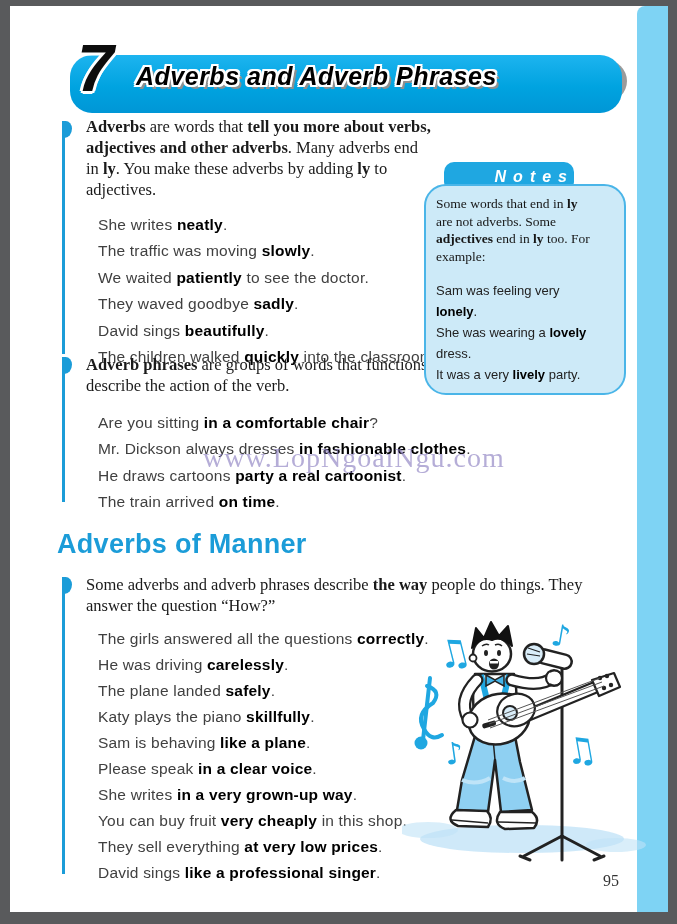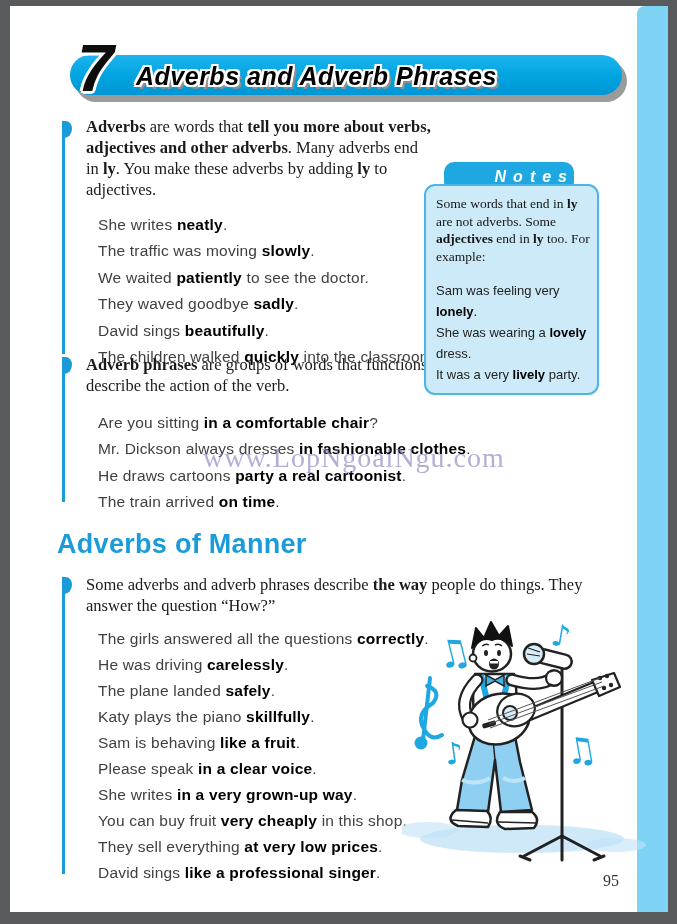--- a/index.html
+++ b/index.html
@@ -13,21 +13,21 @@
     background:#ffffff;overflow:hidden;
   }
   .side-band{
     position:absolute;top:0;right:0;width:31px;height:100%;
     background:#7ED3F4;border-top-left-radius:8px;
   }
 
   
   .banner-wrap{position:absolute;left:55px;top:32px;width:575px;height:80px}
   .banner-shadow{position:absolute;left:10px;top:22px;width:552px;height:42px;border-radius:22px;background:#9b9b9b}
-  .banner{position:absolute;left:5px;top:17px;width:552px;height:40px;border-radius:22px;
+  .banner{position:absolute;left:5px;top:17px;width:552px;height:58px;border-radius:22px;
     background:linear-gradient(#1db4ef,#00A3E0 55%,#0096d6)}
   .banner-title{
     position:absolute;left:66px;top:0;line-height:42px;
     font-size:25px;font-style:italic;font-weight:bold;color:#000;letter-spacing:.5px;
     text-shadow:-2px -2px 0 #fff,2px -2px 0 #fff,-2px 2px 0 #fff,2px 2px 0 #fff,0 -2px 0 #fff,0 2px 0 #fff,-2px 0 0 #fff,2px 0 0 #fff,4px 4px 0 #8f8f8f;
     white-space:nowrap;
   }
   .chapter-num{
     position:absolute;left:12px;top:-8px;
     font-size:66px;line-height:76px;font-style:italic;font-weight:900;color:#0d0d0d;
@@ -62,22 +62,22 @@
   
   .notes{position:absolute;left:414px;top:156px;width:196px}
   .notes-tab{
     position:relative;z-index:1;margin-left:20px;width:130px;height:30px;
     background:#1FA7E1;border-radius:10px;
     color:#fff;text-align:right;line-height:30px;
     font-weight:bold;font-style:italic;font-size:16px;letter-spacing:7px;
   }
   .notes-body{
     position:relative;z-index:2;margin-top:-8px;width:161px;
-    background:#CDEAF8;border:2px solid #4AB5E8;border-radius:11px;
-    padding:9px 0 8px 10px;
+    background:#CDEAF8;border:2px solid #4AB5E8;border-radius:22px;
+    padding:9px 27px 8px 10px;
   }
   .notes-lead{
     margin:0;font-family:"Liberation Serif",serif;
     font-size:13.5px;line-height:17.5px;color:#161616;
   }
   .notes-examples{margin-top:15px}
   .notes-examples .ex-line{font-size:13px;line-height:21px;color:#222;letter-spacing:0}
 
   
   .manner-heading{
@@ -159,21 +159,21 @@
   <h2 class="manner-heading">Adverbs of Manner</h2>
 
   <section class="block block3">
     <div class="marker"></div>
     <p class="lead"><span>Some adverbs and adverb phrases describe </span><span class="b">the way</span><span> people do things. They answer the question “How?”</span></p>
     <div class="examples">
         <div class="ex-line"><span>The girls answered all the questions </span><span class="b">correctly</span><span>.</span></div>
         <div class="ex-line"><span>He was driving </span><span class="b">carelessly</span><span>.</span></div>
         <div class="ex-line"><span>The plane landed </span><span class="b">safely</span><span>.</span></div>
         <div class="ex-line"><span>Katy plays the piano </span><span class="b">skillfully</span><span>.</span></div>
-        <div class="ex-line"><span>Sam is behaving </span><span class="b">like a fruit</span><span>.</span></div>
+        <div class="ex-line"><span>Sam is behaving </span><span class="b">like a plane</span><span>.</span></div>
         <div class="ex-line"><span>Please speak </span><span class="b">in a clear voice</span><span>.</span></div>
         <div class="ex-line"><span>She writes </span><span class="b">in a very grown-up way</span><span>.</span></div>
         <div class="ex-line"><span>You can buy fruit </span><span class="b">very cheaply</span><span> in this shop.</span></div>
         <div class="ex-line"><span>They sell everything </span><span class="b">at very low prices</span><span>.</span></div>
         <div class="ex-line"><span>David sings </span><span class="b">like a professional singer</span><span>.</span></div>
       </div>
   </section>
 
   <div class="illustration">
     <svg width="252" height="258" viewBox="0 0 252 258">

